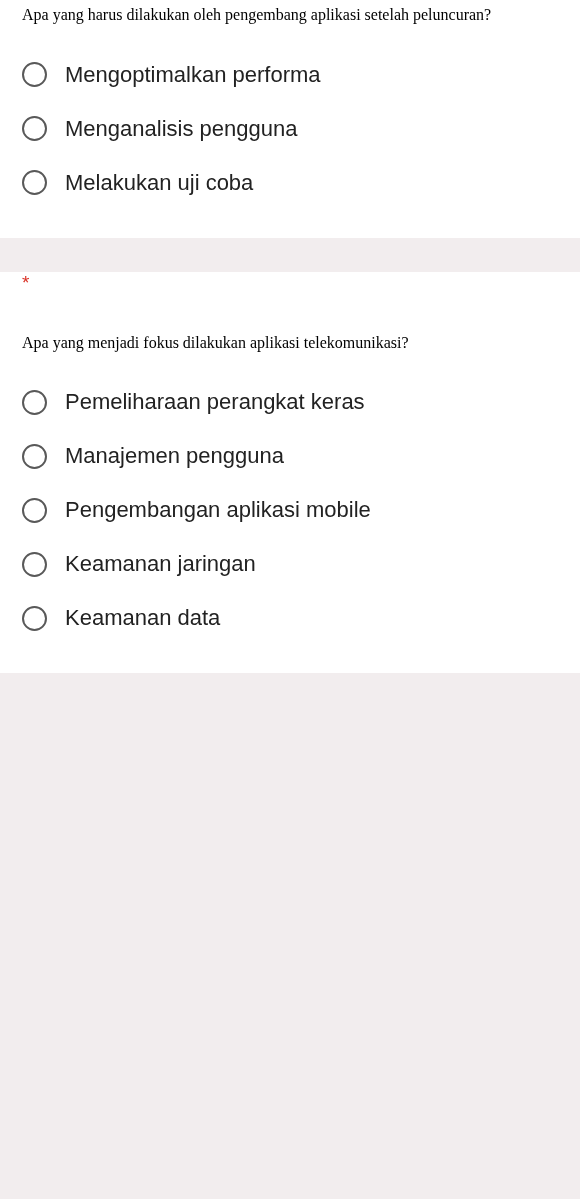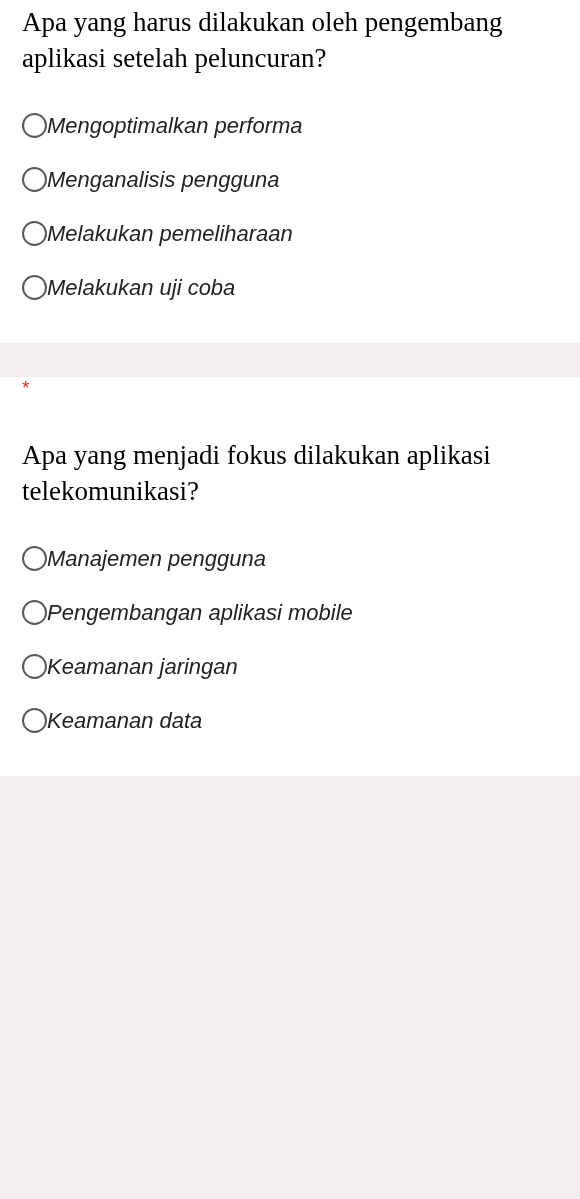--- a/index.html
+++ b/index.html
@@ -10,39 +10,39 @@
     background: #f2edee;
     width: 580px;
   }
   .card {
     background: #fff;
     padding: 4px 22px 28px 22px;
     margin-bottom: 18px;
   }
   .question-text {
     font-family: "Times New Roman", Times, serif;
-    font-size: 27px;
+    font-size: 16px;
     color: #000;
     line-height: 1.35;
     margin: 0 0 22px 0;
   }
   .required-mark {
     color: #d93025;
     font-size: 19px;
     font-family: Arial, sans-serif;
     display: block;
     margin-top: 34px;
     margin-bottom: 38px;
   }
   .option {
     display: flex;
     align-items: center;
+    gap: 18px;
     padding: 14px 0;
     cursor: pointer;
-    font-style: italic;
   }
   .radio {
     width: 25px;
     height: 25px;
     border: 2.4px solid #595959;
     border-radius: 50%;
     flex: 0 0 25px;
   }
   .option-label {
     font-family: Arial, sans-serif;
@@ -60,32 +60,32 @@
   <div class="option">
     <span class="radio"></span>
     <span class="option-label">Mengoptimalkan performa</span>
   </div>
   <div class="option">
     <span class="radio"></span>
     <span class="option-label">Menganalisis pengguna</span>
   </div>
   <div class="option">
     <span class="radio"></span>
-    <span class="option-label">Melakukan pemeliharaan</span>
-  </div>
-  <div class="option">
-    <span class="radio"></span>
     <span class="option-label">Melakukan uji coba</span>
   </div>
 </div>
 
 <div class="card second">
   <span class="required-mark">*</span>
   <p class="question-text">Apa yang menjadi fokus dilakukan aplikasi telekomunikasi?</p>
 
+  <div class="option">
+    <span class="radio"></span>
+    <span class="option-label">Pemeliharaan perangkat keras</span>
+  </div>
   <div class="option">
     <span class="radio"></span>
     <span class="option-label">Manajemen pengguna</span>
   </div>
   <div class="option">
     <span class="radio"></span>
     <span class="option-label">Pengembangan aplikasi mobile</span>
   </div>
   <div class="option">
     <span class="radio"></span>

